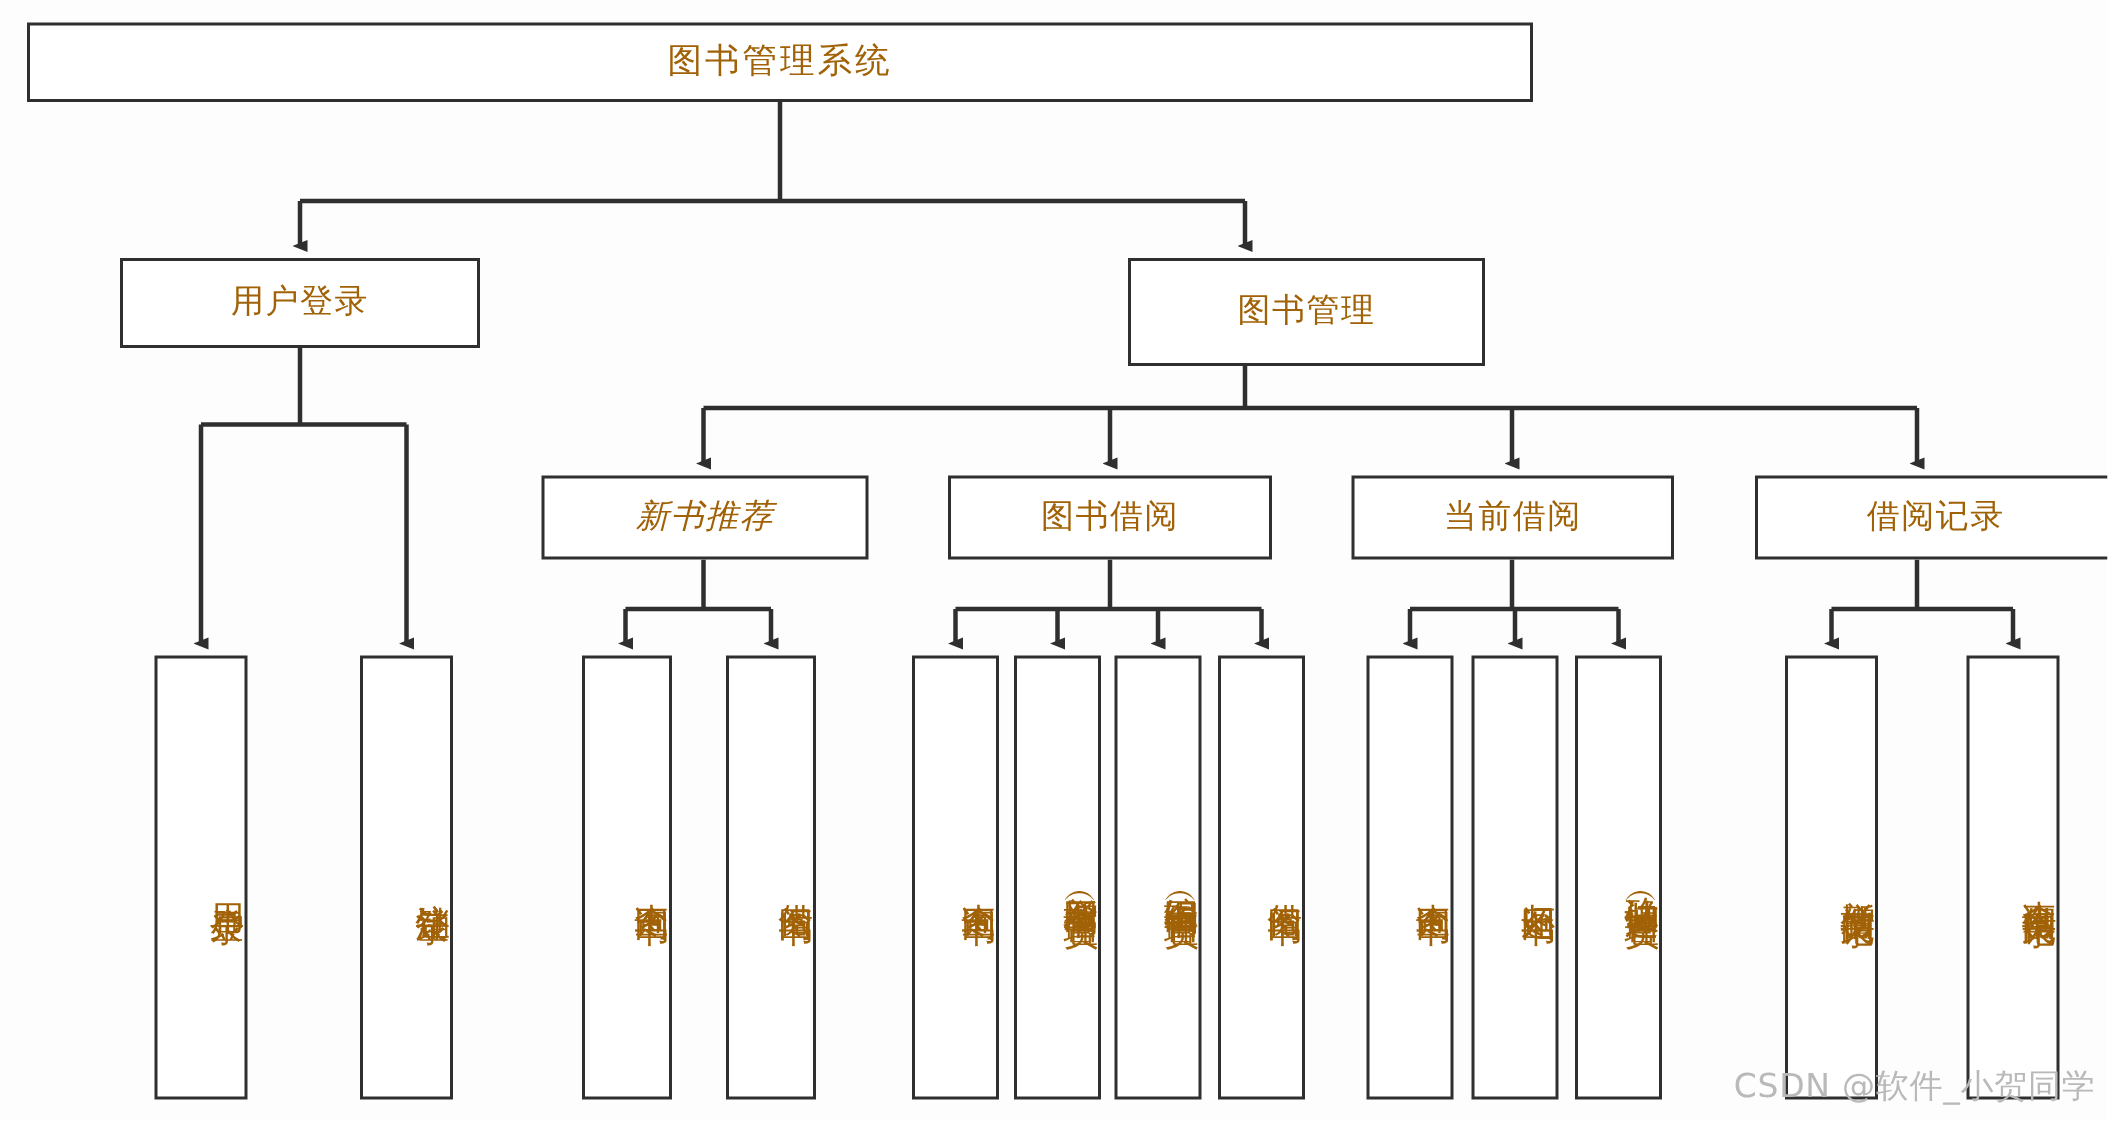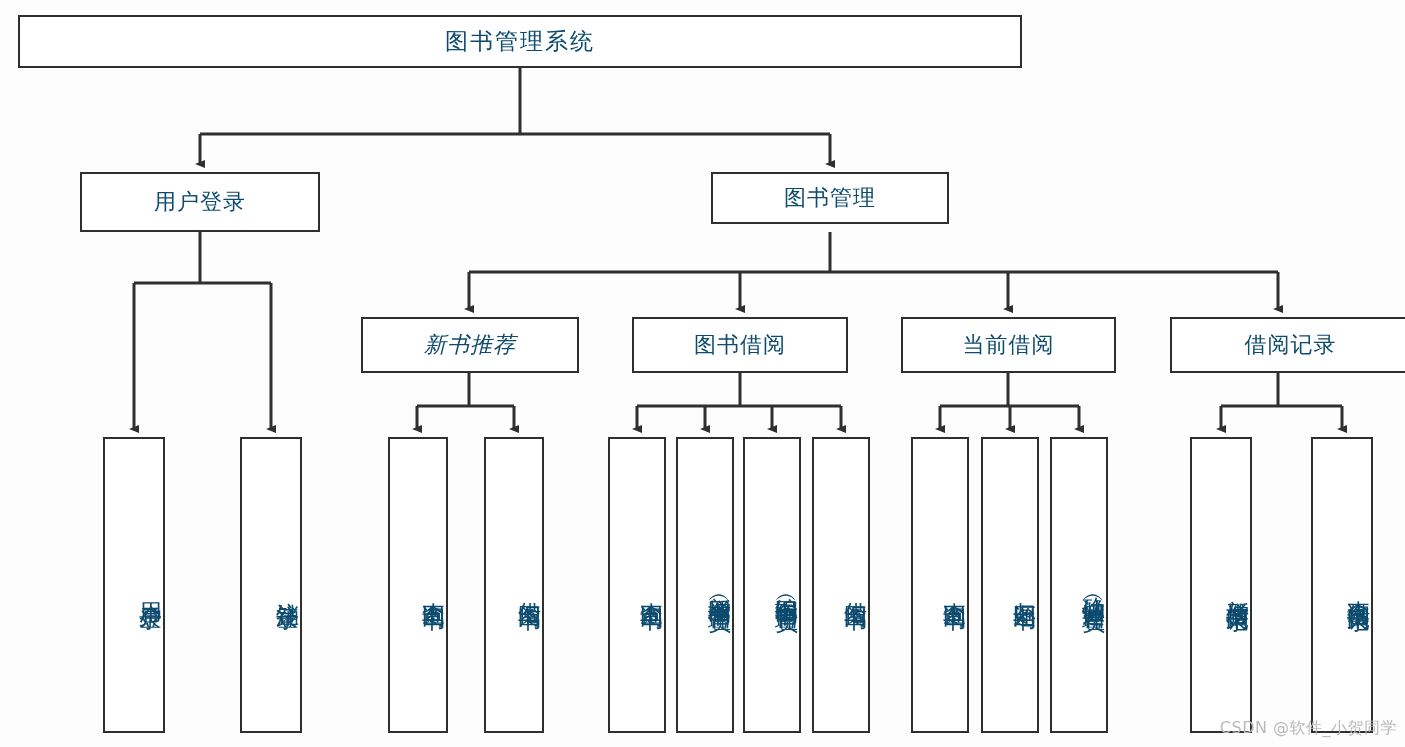--- a/index.html
+++ b/index.html
@@ -28,21 +28,21 @@
   }
   .node {
     position: absolute;
     box-sizing: border-box;
     background: #ffffff;
     border: 2.5px solid #2f2f2f;
     display: flex;
     align-items: center;
     justify-content: center;
     text-align: center;
-    color: #0c4a6e;
+    color: #a16207;
   }
   .node.horizontal {
     font-size: 22px;
     line-height: 1.1;
     letter-spacing: 1px;
   }
   .node.vertical {
     writing-mode: vertical-rl;
     text-orientation: upright;
     font-size: 23px;
@@ -58,21 +58,21 @@
   }
   .node.vertical .vtext {
     writing-mode: vertical-rl;
     text-orientation: upright;
     white-space: nowrap;
   }
   #watermark {
     position: absolute;
     right: 8px;
     bottom: 8px;
-    font-size: 16px;
+    font-size: 22px;
     color: #b9b9b9;
     letter-spacing: 0.5px;
     font-family: "DejaVu Sans", "Liberation Sans", sans-serif;
     white-space: nowrap;
   }
 </style>
 </head>
 <body>
 
 <div id="canvas">
@@ -127,21 +127,21 @@
     </g>
   </svg>
 
   <div class="node horizontal root" style="left:18px; top:15px; width:1004px; height:53px;">
     <span>图书管理系统</span>
   </div>
 
   <div class="node horizontal" style="left:80px; top:172px; width:240px; height:60px;">
     <span>用户登录</span>
   </div>
-  <div class="node horizontal" style="left:711px; top:172px; width:238px; height:52px;">
+  <div class="node horizontal" style="left:752px; top:172px; width:238px; height:72px;">
     <span>图书管理</span>
   </div>
 
   <div class="node horizontal" style="left:361px; top:317px; width:218px; height:56px;font-style:italic;">
     <span>新书推荐</span>
   </div>
   <div class="node horizontal" style="left:632px; top:317px; width:216px; height:56px;">
     <span>图书借阅</span>
   </div>
   <div class="node horizontal" style="left:901px; top:317px; width:215px; height:56px;text-align:center;">

